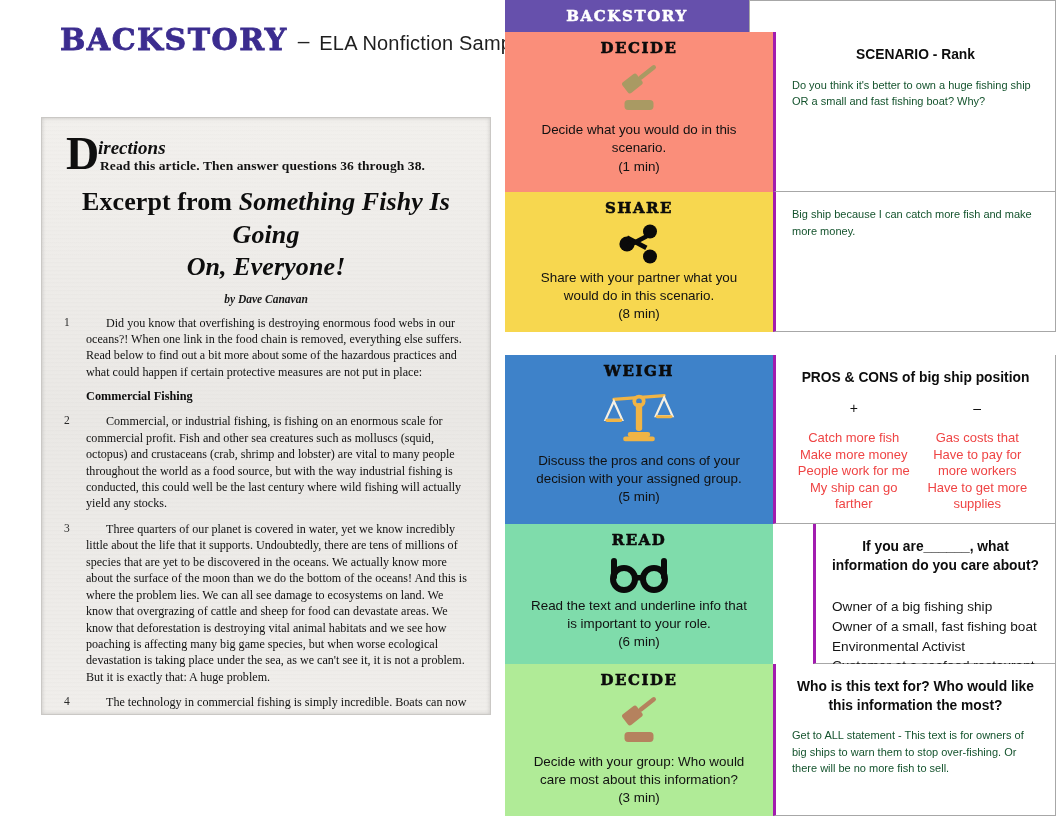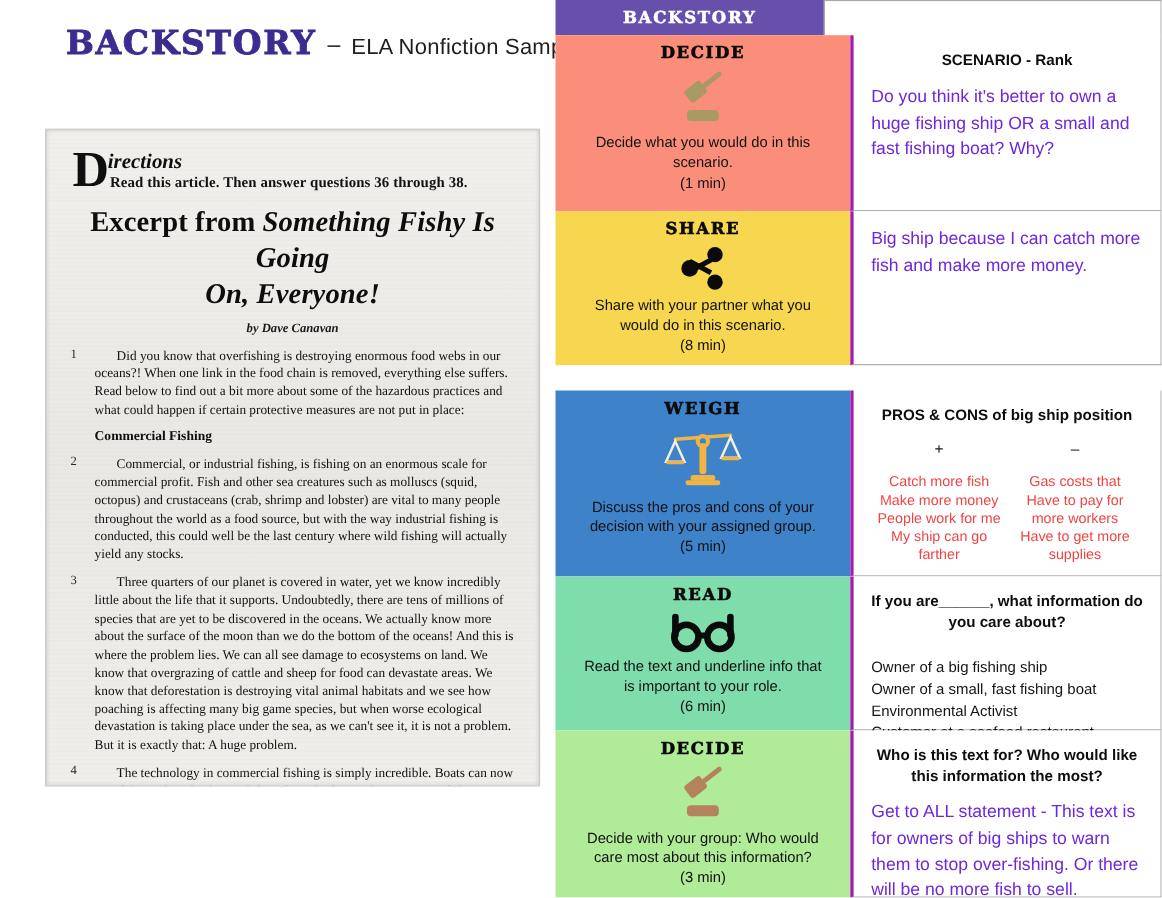--- a/index.html
+++ b/index.html
@@ -228,23 +228,23 @@
   }
   .ans-title {
     font-size: 13.8px;
     font-weight: 700;
     text-align: center;
     color: #0d0d0d;
     line-height: 1.35;
     margin-bottom: 12px;
   }
   .ans-body {
-    font-size: 16px;
+    font-size: 11px;
     line-height: 1.48;
-    color: #6d28d9;
+    color: #14532d;
   }
   .ans-list { font-size: 13.6px; line-height: 1.45; color: #151515; }
   .ans-list div { white-space: nowrap; }
 
   
   .pc-wrap { display: flex; margin-top: 10px; }
   .pc-col { flex: 1; text-align: center; }
   .pc-sign {
     font-size: 14px;
     color: #111;
@@ -404,21 +404,21 @@
             <div class="pc-item">Gas costs that</div>
             <div class="pc-item">Have to pay for</div>
             <div class="pc-item">more workers</div>
             <div class="pc-item">Have to get more</div>
             <div class="pc-item">supplies</div>
           </div>
         </div>
       </div>
     </div>
 
-    <div class="row" style="height:140px;">
+    <div class="row" style="height:140px;gap:40px;">
       <div class="cell-left" style="background:#7fdcab;">
         <div class="step-name">READ</div>
         <div class="icon-wrap" style="height:46px;">
           <svg class="glasses-ico" viewBox="0 0 62 40" aria-hidden="true">
             <circle cx="16" cy="25" r="11" fill="none" stroke="#0a0a0a" stroke-width="6"></circle>
             <circle cx="46" cy="25" r="11" fill="none" stroke="#0a0a0a" stroke-width="6"></circle>
             <rect x="26" y="21" width="10" height="5.5" fill="#0a0a0a"></rect>
             <rect x="3" y="4" width="6" height="22" rx="3" fill="#0a0a0a"></rect>
             <rect x="53" y="4" width="6" height="22" rx="3" fill="#0a0a0a"></rect>
           </svg>

